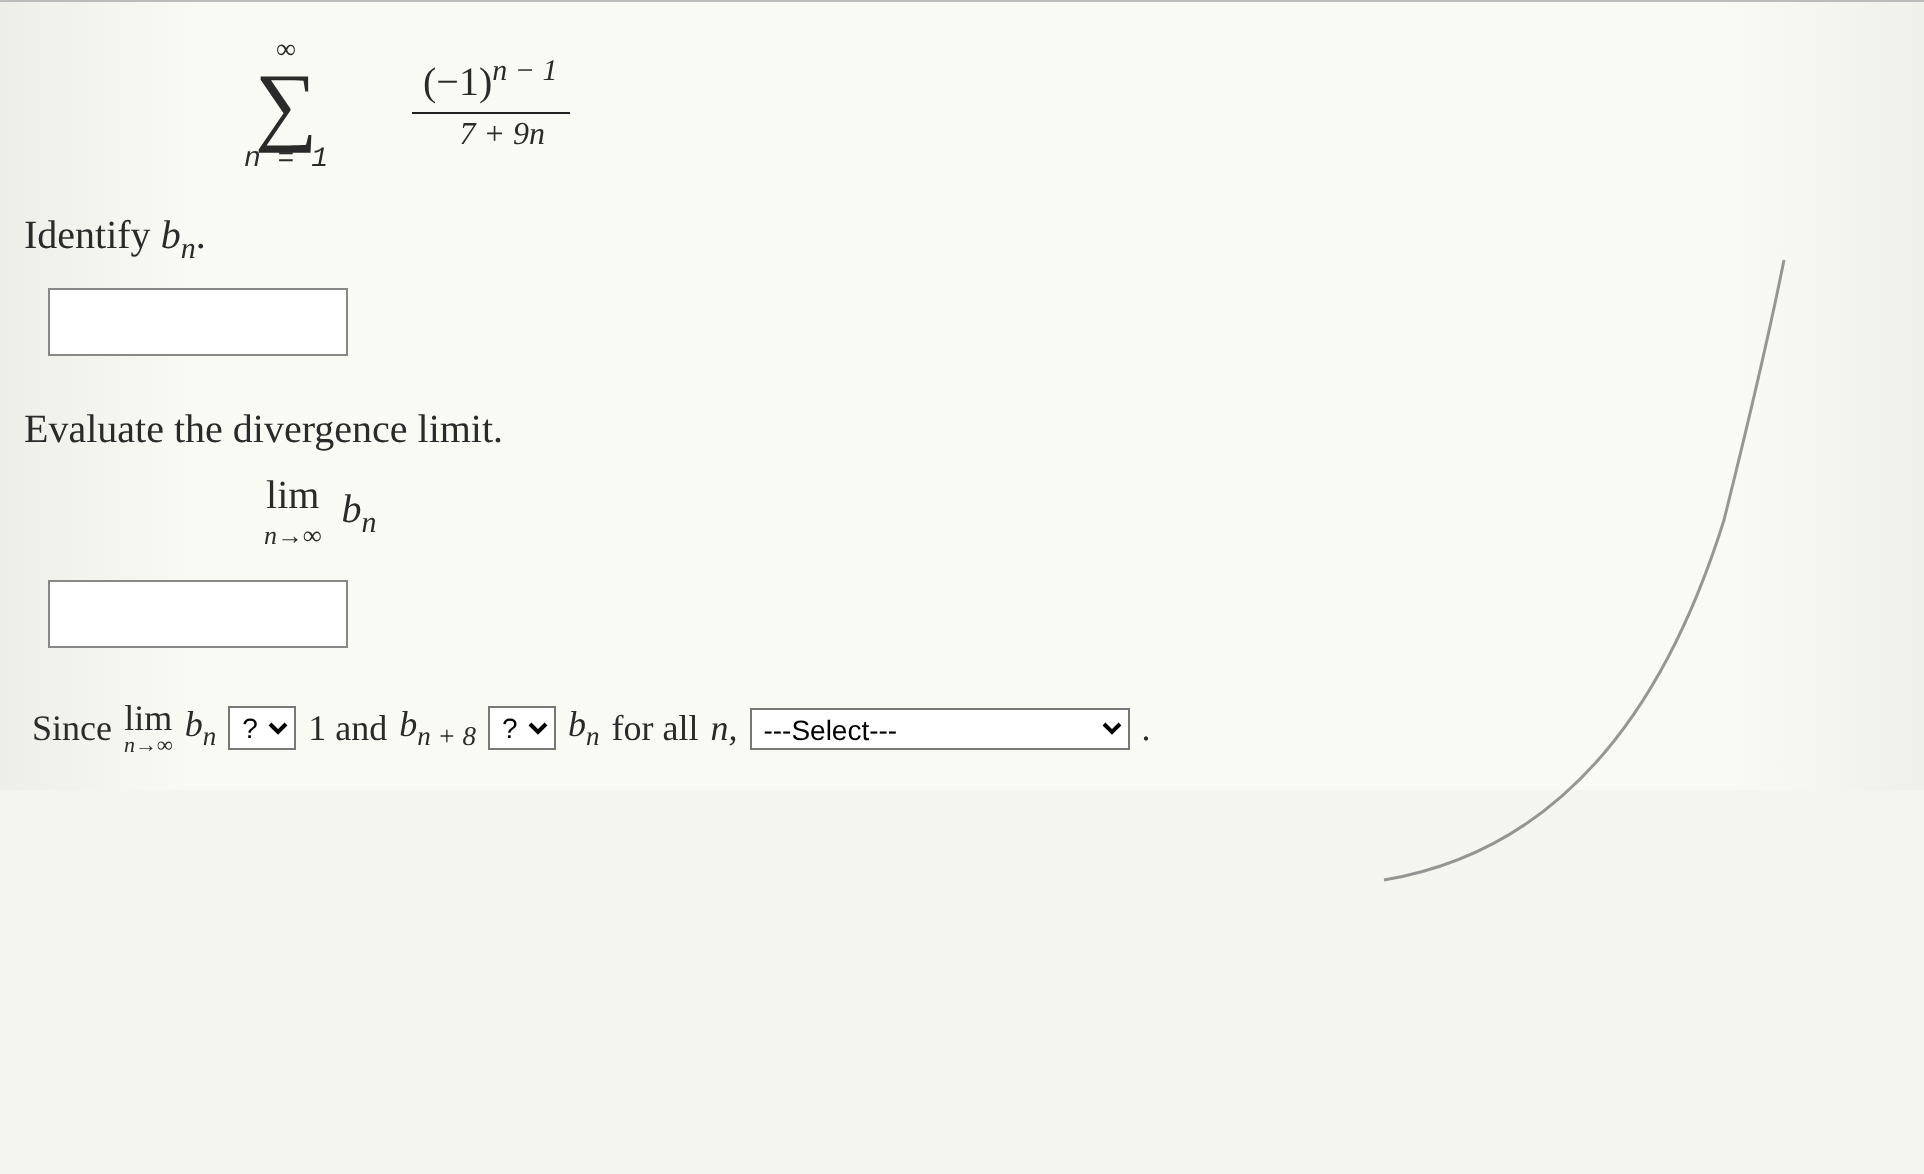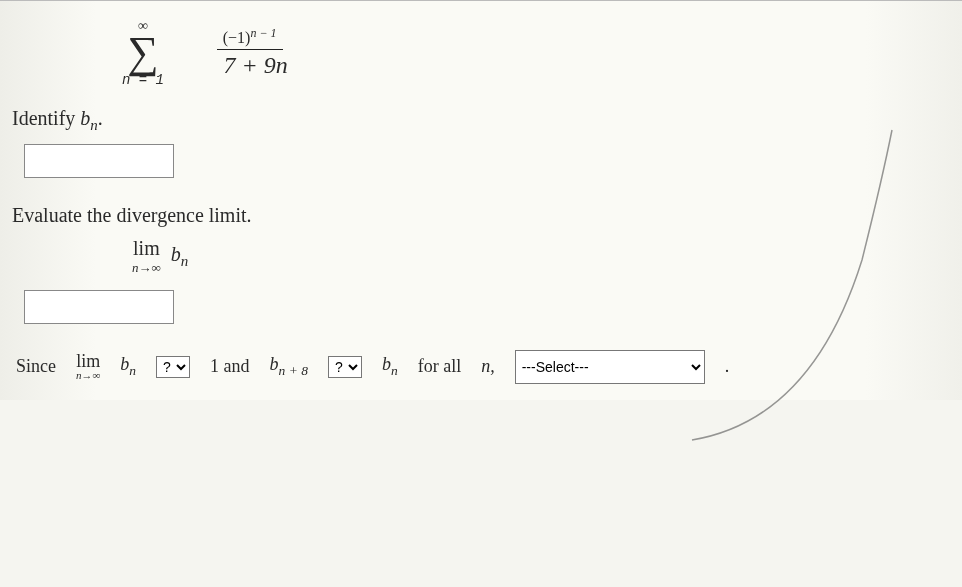--- a/index.html
+++ b/index.html
@@ -51,26 +51,26 @@
   }
   .frac {
     display: inline-flex;
     flex-direction: column;
     align-items: center;
     vertical-align: middle;
   }
   .frac .num {
     border-bottom: 1.5px solid #222;
     padding: 0 6px 2px 6px;
-    font-size: 16px;
+    font-size: 20px;
     margin-left: 28px;
   }
   .frac .den {
     padding: 2px 6px 0 6px;
-    font-size: 24px;
+    font-size: 16px;
     font-style: italic;
     margin-left: 40px;
   }
   .identify {
     font-size: 20px;
     margin: 8px 0 10px 0;
   }
   .sub {
     font-style: italic;
     vertical-align: sub;
@@ -109,35 +109,35 @@
     vertical-align: middle;
   }
   .limit-inner .lim-top { font-size: 20px; }
   .limit-inner .lim-bot { font-size: 13px; font-style: italic; }
   .sentence-row {
     margin: 20px 0 8px 4px;
     font-size: 18px;
     display: flex;
     align-items: center;
     flex-wrap: wrap;
-    gap: 20px;
+    gap: 6px;
   }
   .small-select {
     border: 1px solid #777;
     background: #fff;
     font-size: 14px;
     padding: 1px 2px;
     height: 22px;
   }
   .wide-select {
     border: 1px solid #777;
     background: #fff;
     font-size: 14px;
     padding: 1px 2px;
-    height: 34px;
+    height: 21px;
     min-width: 190px;
   }
   .inline-limit {
     display: inline-flex;
     flex-direction: column;
     align-items: center;
     vertical-align: middle;
     line-height: 1;
   }
   .inline-limit .t { font-size: 18px; }

